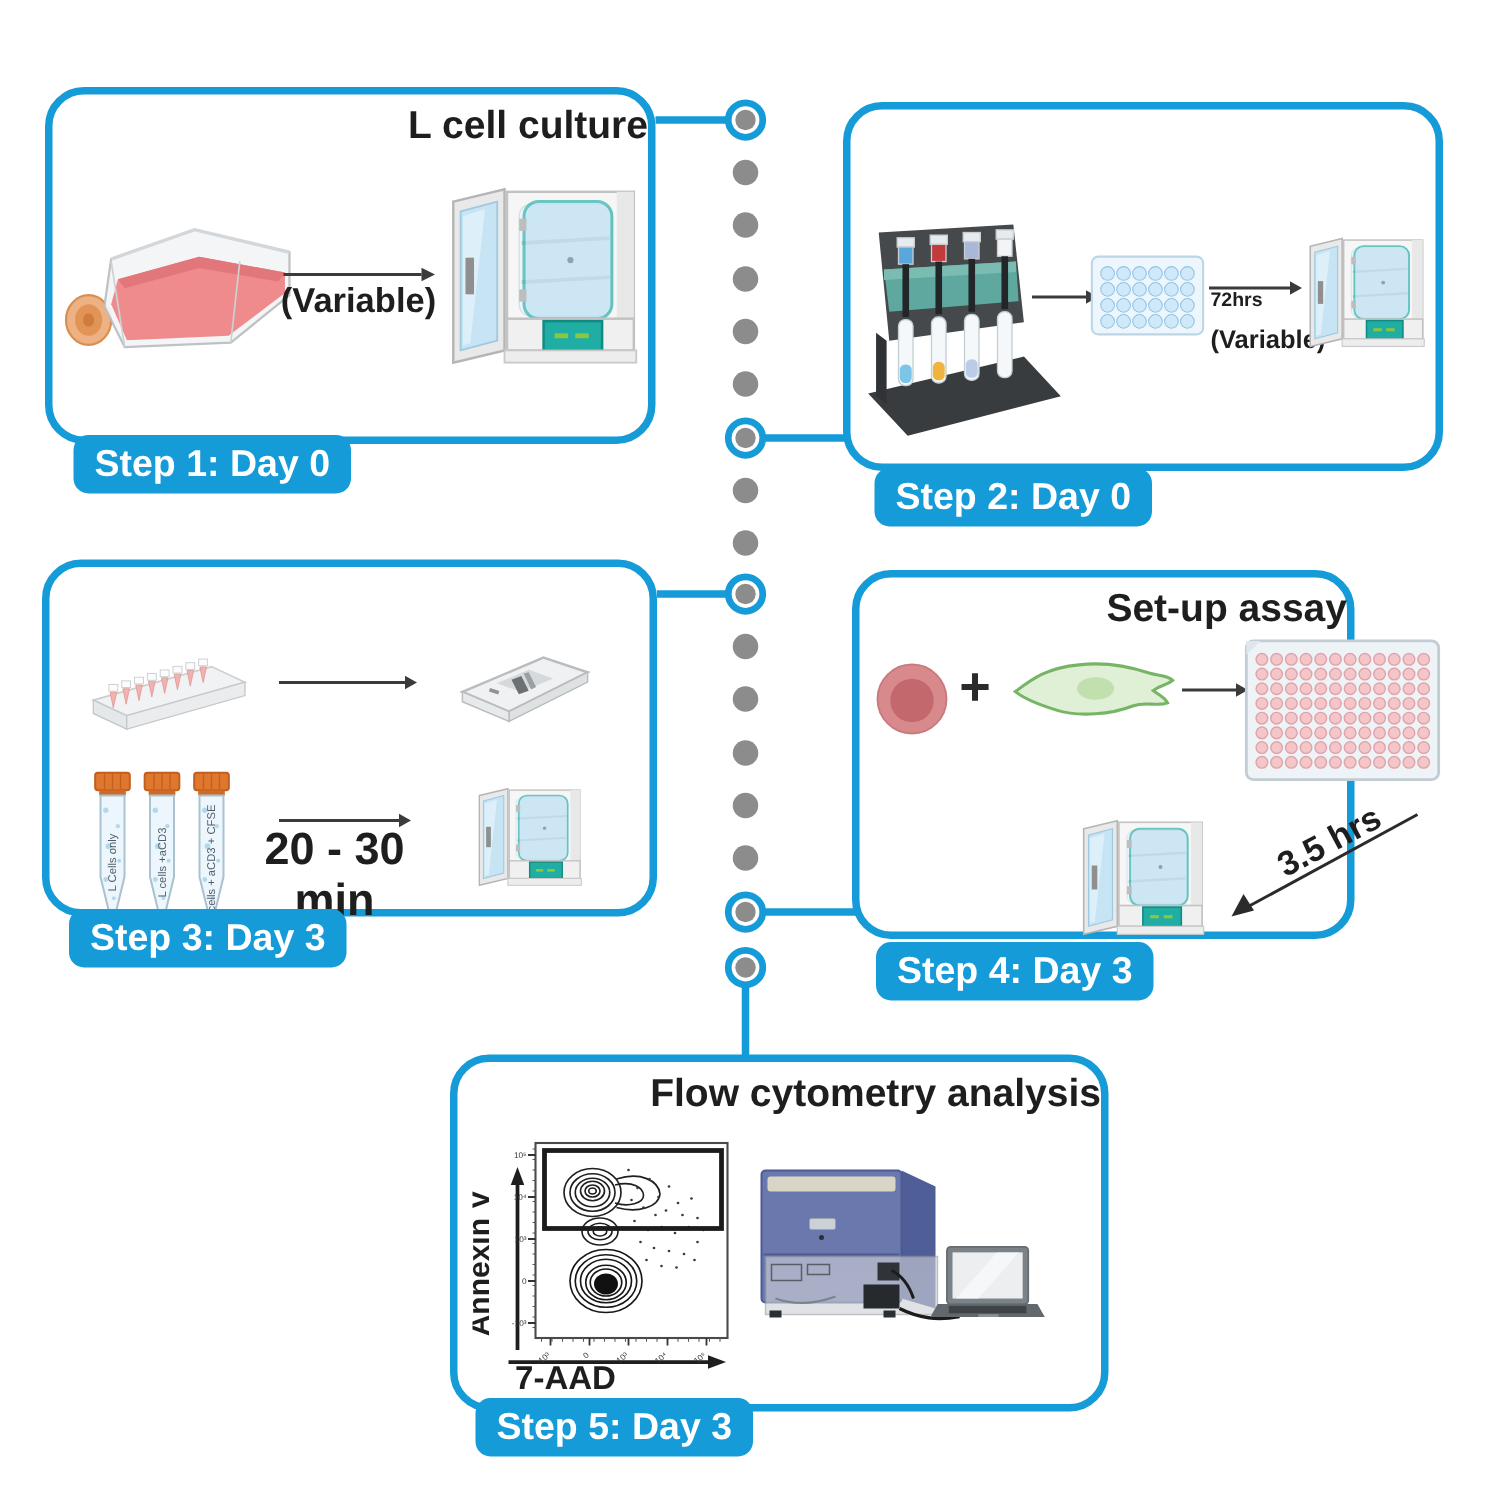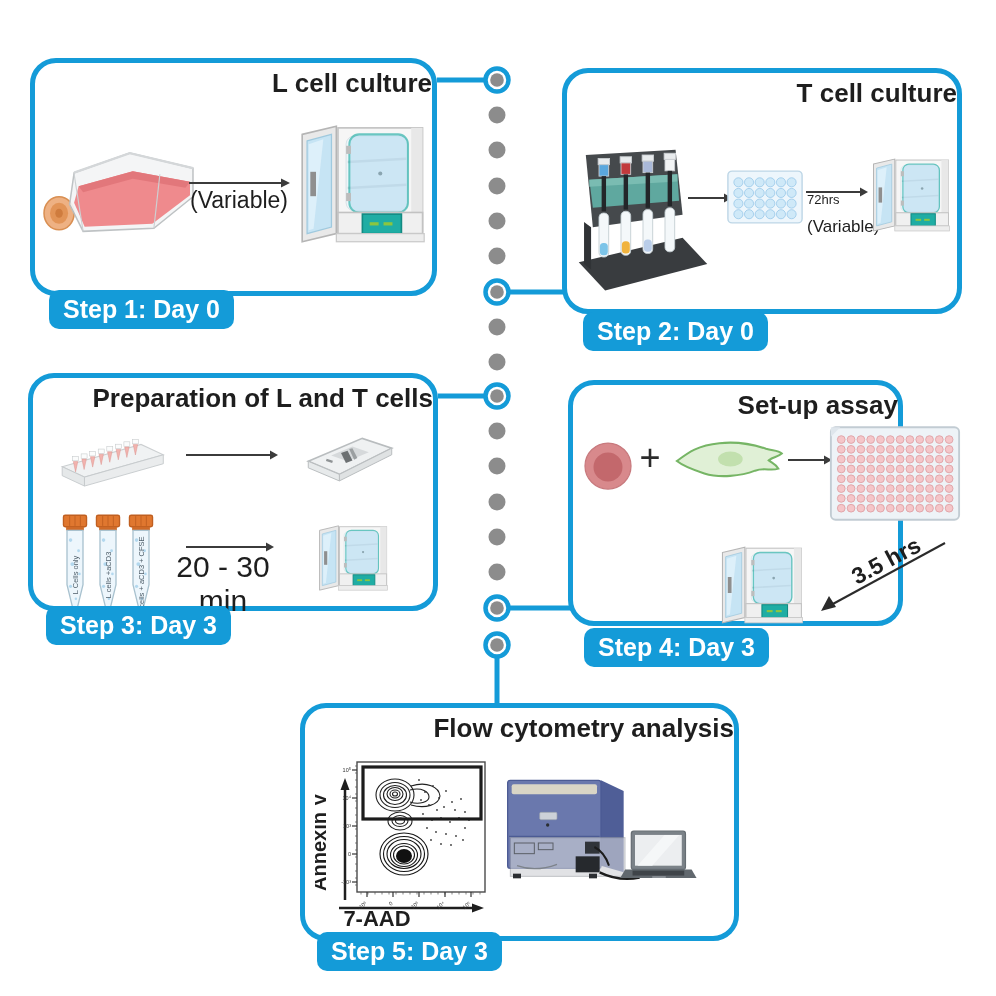--- a/index.html
+++ b/index.html
@@ -5,21 +5,21 @@
   :root{ --blue:#149bd8; --ink:#1e1e1e; --gray-dot:#8c8c8c; }
   html,body{margin:0;padding:0;}
   body{width:996px;height:996px;position:relative;background:#fff;
        font-family:"Liberation Sans","DejaVu Sans",sans-serif;color:var(--ink);overflow:hidden;}
   .abs{position:absolute;}
   .panel{position:absolute;background:#fff;border:5px solid var(--blue);border-radius:26px;
          box-sizing:border-box;z-index:2;}
   .panel-title{position:absolute;top:5px;left:0;right:0;text-align:right;font-weight:700;font-size:26px;}
   .badge{position:absolute;z-index:3;background:var(--blue);color:#fff;font-weight:700;
          font-size:25px;line-height:1.3;padding:3px 14px;border-radius:10px;white-space:nowrap;}
-  .lbl{position:absolute;font-weight:400;}
+  .lbl{position:absolute;font-weight:700;}
   svg{display:block;}
   .tube{position:absolute;width:32px;height:122px;}
   .tube svg{width:100%;height:100%;}
   .tube .tlabel{position:absolute;left:50%;top:55%;width:96px;
         transform:translate(-50%,-50%) rotate(-90deg);font-size:7.5px;color:#4d5d68;
         text-align:center;white-space:nowrap;font-weight:400;}
 </style>
 </head>
 <body>
 
@@ -363,21 +363,20 @@
       <polygon points="94,2.5 103,7 94,11.5" fill="#3b3b3b"></polygon>
   </svg>
   <div class="lbl" style="left:146px;top:124px;width:116px;text-align:center;font-size:23px">(Variable)</div>
   <svg class="abs" style="left:255px;top:60px" width="148" height="122" viewBox="0 0 160 150">
       <use href="#sym-incubator"></use>
     </svg>
 </div>
 <div class="badge" style="left:49px;top:290px">Step 1: Day 0</div>
 
 <div class="panel" style="left:562px;top:68px;width:400px;height:246px">
-  <div class="panel-title">T cell culture</div>
   <svg class="abs" style="left:10px;top:62px" width="132" height="172" viewBox="0 0 150 170">
       <use href="#sym-separator"></use>
     </svg>
   <svg class="abs" style="left:120px;top:118px" width="46" height="14" viewBox="0 0 46 14">
     <line x1="1" y1="7" x2="37" y2="7" stroke="#3b3b3b" stroke-width="2"></line>
       <polygon points="37,2.5 45,7 37,11.5" fill="#3b3b3b"></polygon>
   </svg>
   <svg class="abs" style="left:159px;top:96px" width="78" height="56" viewBox="0 0 110 80">
       <use href="#sym-plate24"></use>
     </svg>
@@ -387,21 +386,20 @@
   </svg>
   <div class="lbl" style="left:240px;top:119px;font-size:13px">72hrs</div>
   <div class="lbl" style="left:240px;top:144px;font-size:17px">(Variable)</div>
   <svg class="abs" style="left:300px;top:84px" width="90" height="76" viewBox="0 0 160 150">
       <use href="#sym-incubator"></use>
     </svg>
 </div>
 <div class="badge" style="left:583px;top:312px">Step 2: Day 0</div>
 
 <div class="panel" style="left:28px;top:373px;width:410px;height:238px">
-  <div class="panel-title">Preparation of L and T cells</div>
   <svg class="abs" style="left:22px;top:56px" width="114" height="58" viewBox="0 0 150 78">
       <use href="#sym-strip"></use>
     </svg>
   <svg class="abs" style="left:152px;top:70px" width="94" height="14" viewBox="0 0 94 14">
     <line x1="1" y1="7" x2="85" y2="7" stroke="#3b3b3b" stroke-width="2"></line>
       <polygon points="85,2.5 93,7 85,11.5" fill="#3b3b3b"></polygon>
   </svg>
   <svg class="abs" style="left:272px;top:52px" width="90" height="56" viewBox="0 0 110 60">
       <use href="#sym-hemo"></use>
     </svg>

